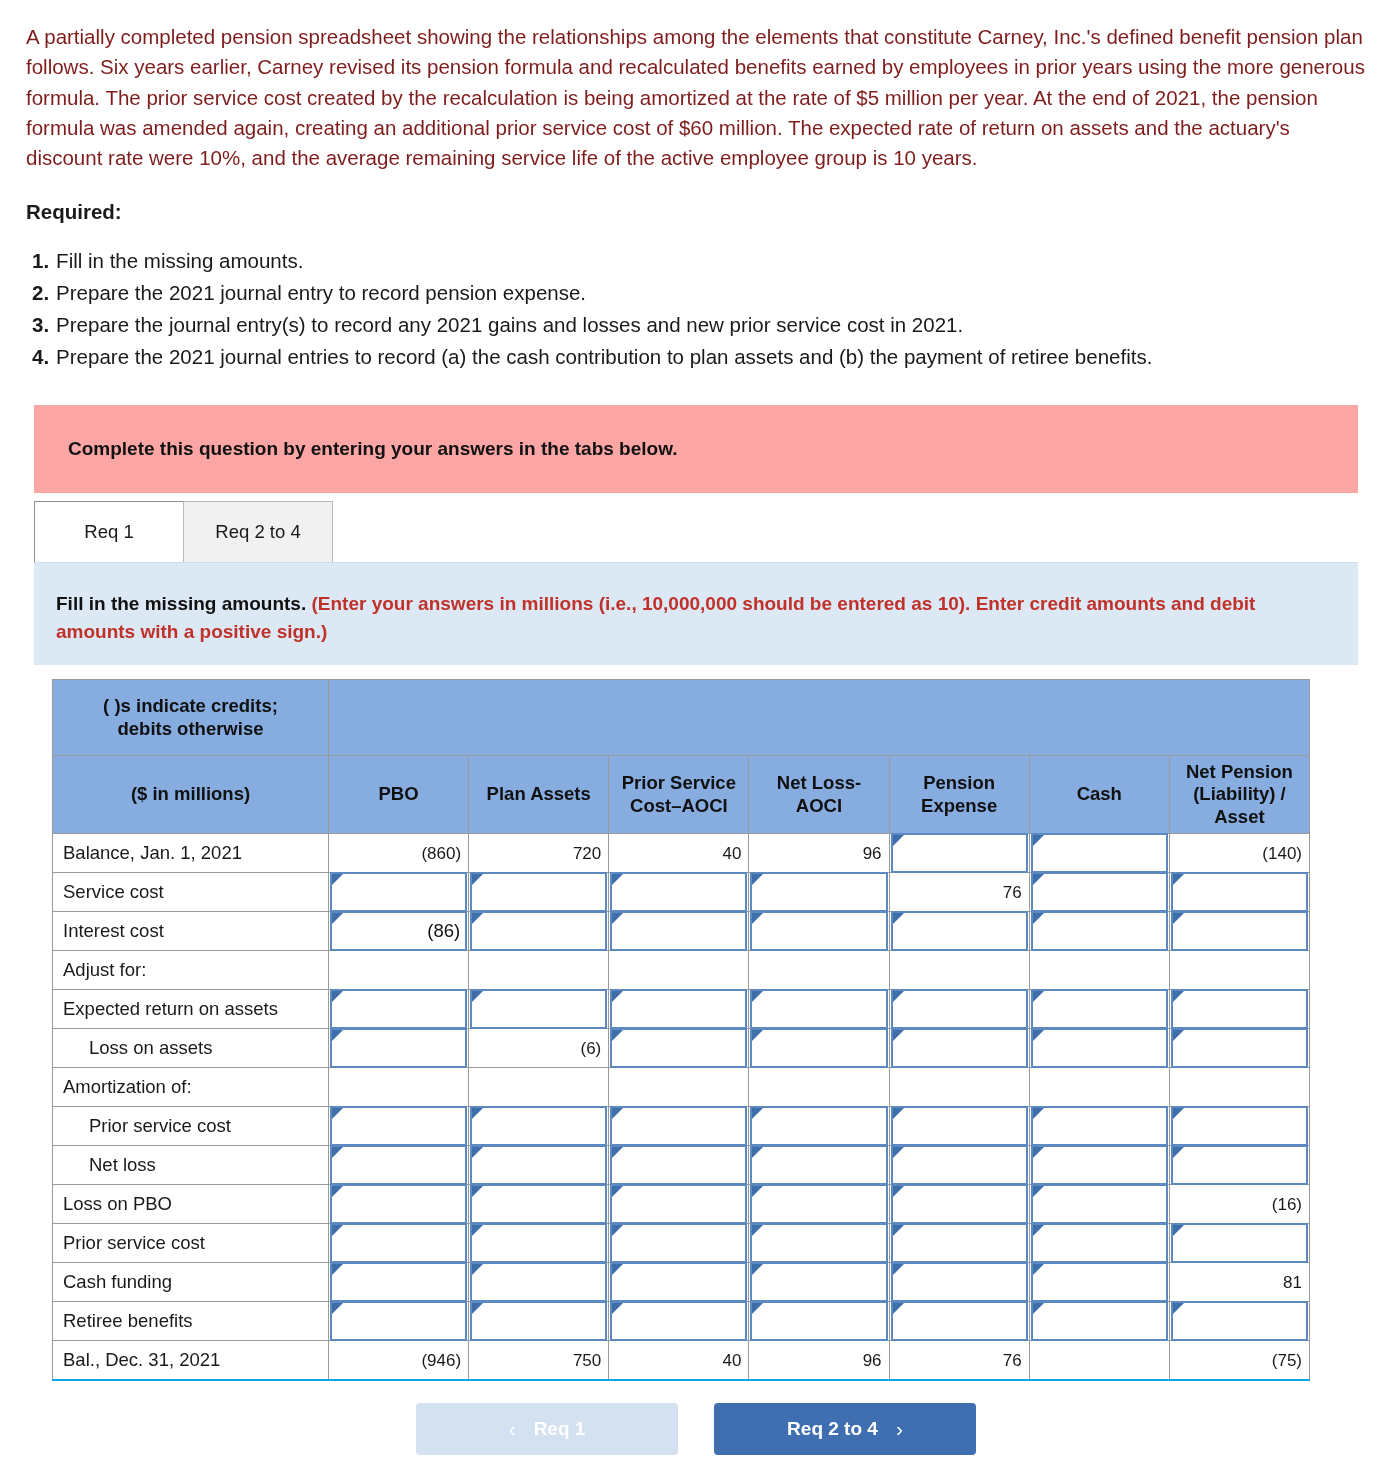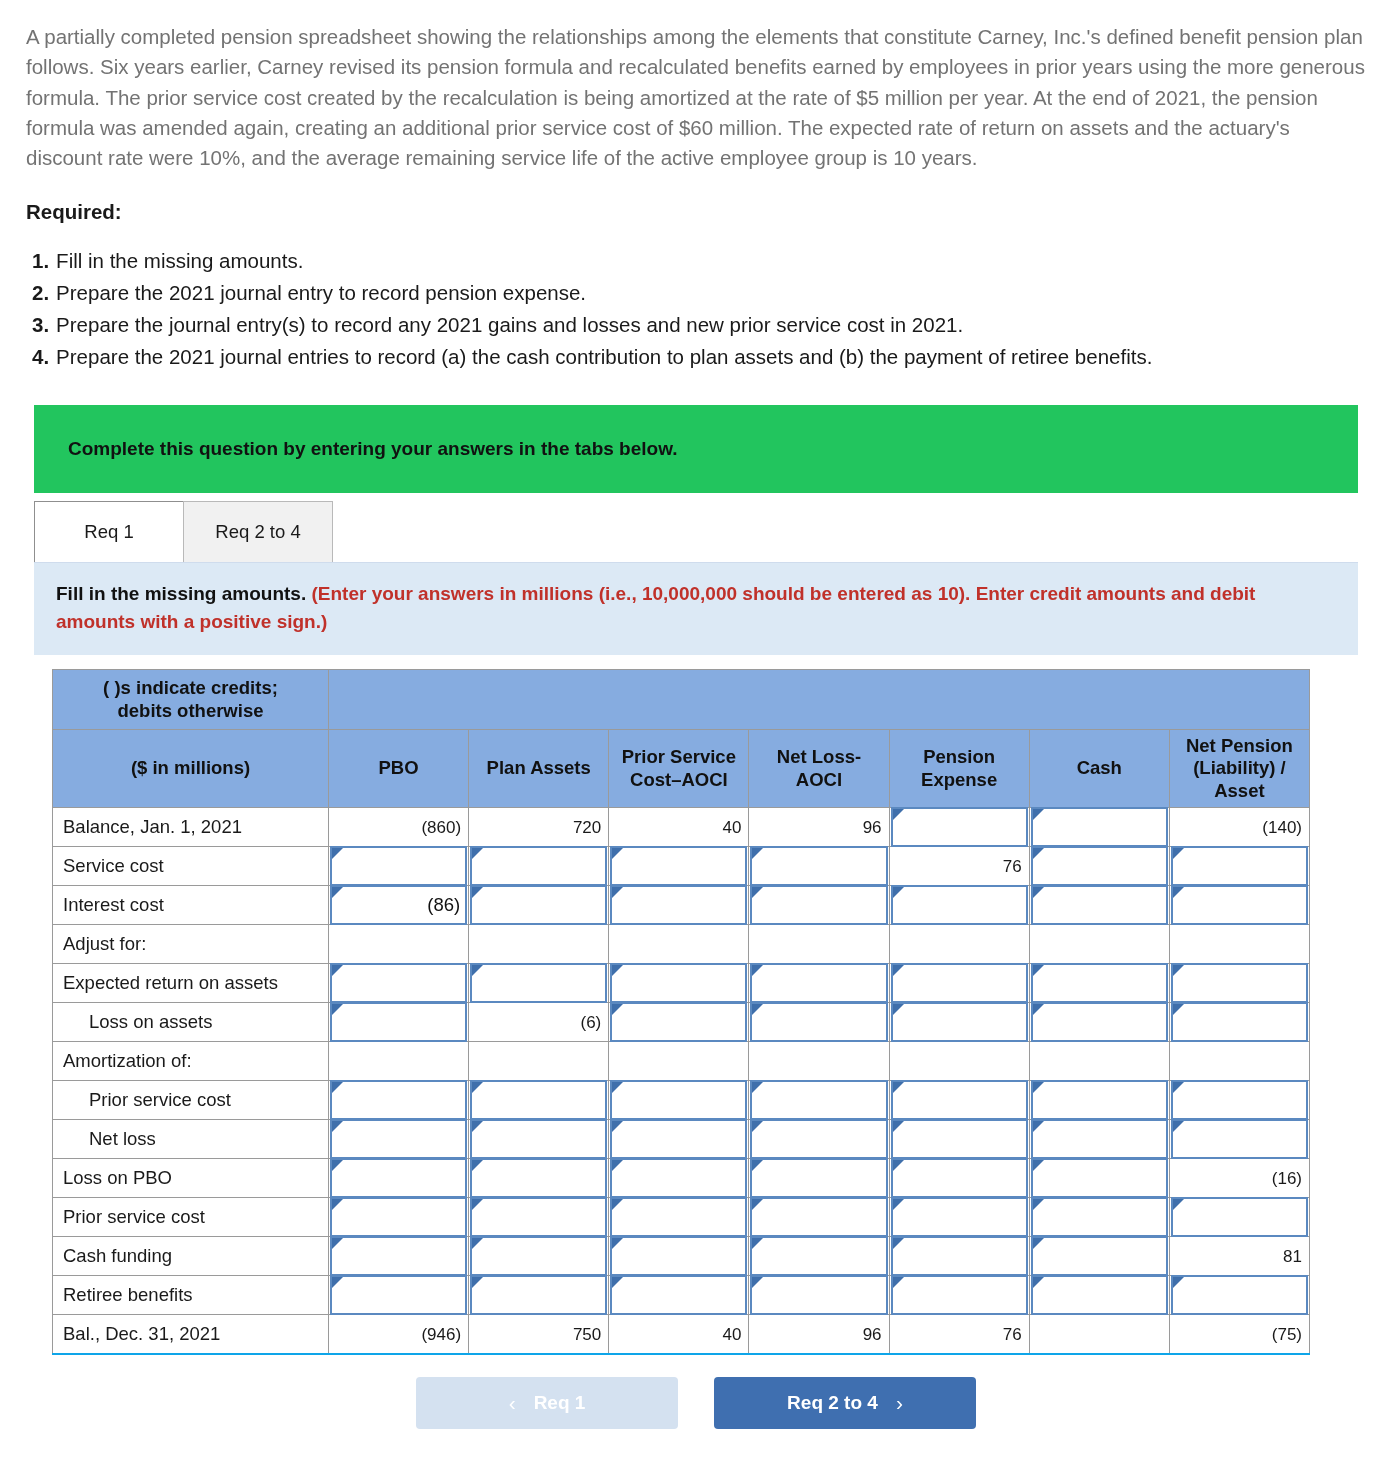--- a/index.html
+++ b/index.html
@@ -9,21 +9,21 @@
     font-family: "Liberation Sans", sans-serif;
     color: #1a1a1a;
   }
   body { width: 1392px; }
 
   .page { padding: 22px 26px 0 26px; }
 
   .intro {
     font-size: 20.5px;
     line-height: 1.48;
-    color: #737373;
+    color: #7f1d1d;
     margin: 0 0 26px 0;
     max-width: 1340px;
   }
 
   .required-hd {
     font-size: 20.5px;
     font-weight: bold;
     margin: 18px 0 22px 0;
   }
 
@@ -32,21 +32,21 @@
     font-size: 20.5px;
     line-height: 1.42;
     display: flex;
     margin-bottom: 3px;
     padding-left: 6px;
   }
   .req-num { font-weight: bold; margin-right: 7px; flex: 0 0 auto; }
   .req-txt { flex: 1 1 auto; }
 
   .gray-banner {
-    background: #22c55e;
+    background: #fca5a5;
     margin: 0 8px 0 8px;
     padding: 30px 34px;
     min-height: 88px;
     display: flex;
     align-items: center;
   }
   .gray-banner-text {
     font-size: 19px;
     font-weight: bold;
     color: #111;
@@ -72,21 +72,21 @@
     background: #ffffff;
     border-color: #8f8f8f;
   }
   .tab.inactive {
     background: #f1f1f1;
     margin-left: -1px;
   }
 
   .blue-banner {
     background: #dce9f5;
-    padding: 17px 22px 20px 22px;
+    padding: 27px 22px 20px 22px;
     margin: 0 8px 0 8px;
     border-top: 1px solid #cfdced;
   }
   .blue-banner p {
     margin: 0;
     font-size: 19px;
     line-height: 1.45;
     font-weight: bold;
     color: #111;
   }
@@ -111,21 +111,21 @@
   thead th {
     background: #86ace0;
     color: #111;
     font-weight: bold;
     text-align: center;
     line-height: 1.22;
     padding: 7px 6px;
   }
   th.hdr-title {
     width: 276px;
-    height: 60px;
+    height: 76px;
   }
   th.hdr-blank { border-left: 1px solid #7d9fd0; }
   th.col-pbo      { width: 136px; }
   th.col-plan     { width: 140px; }
   th.col-psc      { width: 140px; }
   th.col-netloss  { width: 136px; }
   th.col-pensexp  { width: 136px; }
   th.col-cash     { width: 136px; }
   th.col-netpen   { width: 158px; }
   thead tr.hdr2 th { height: 78px; }

